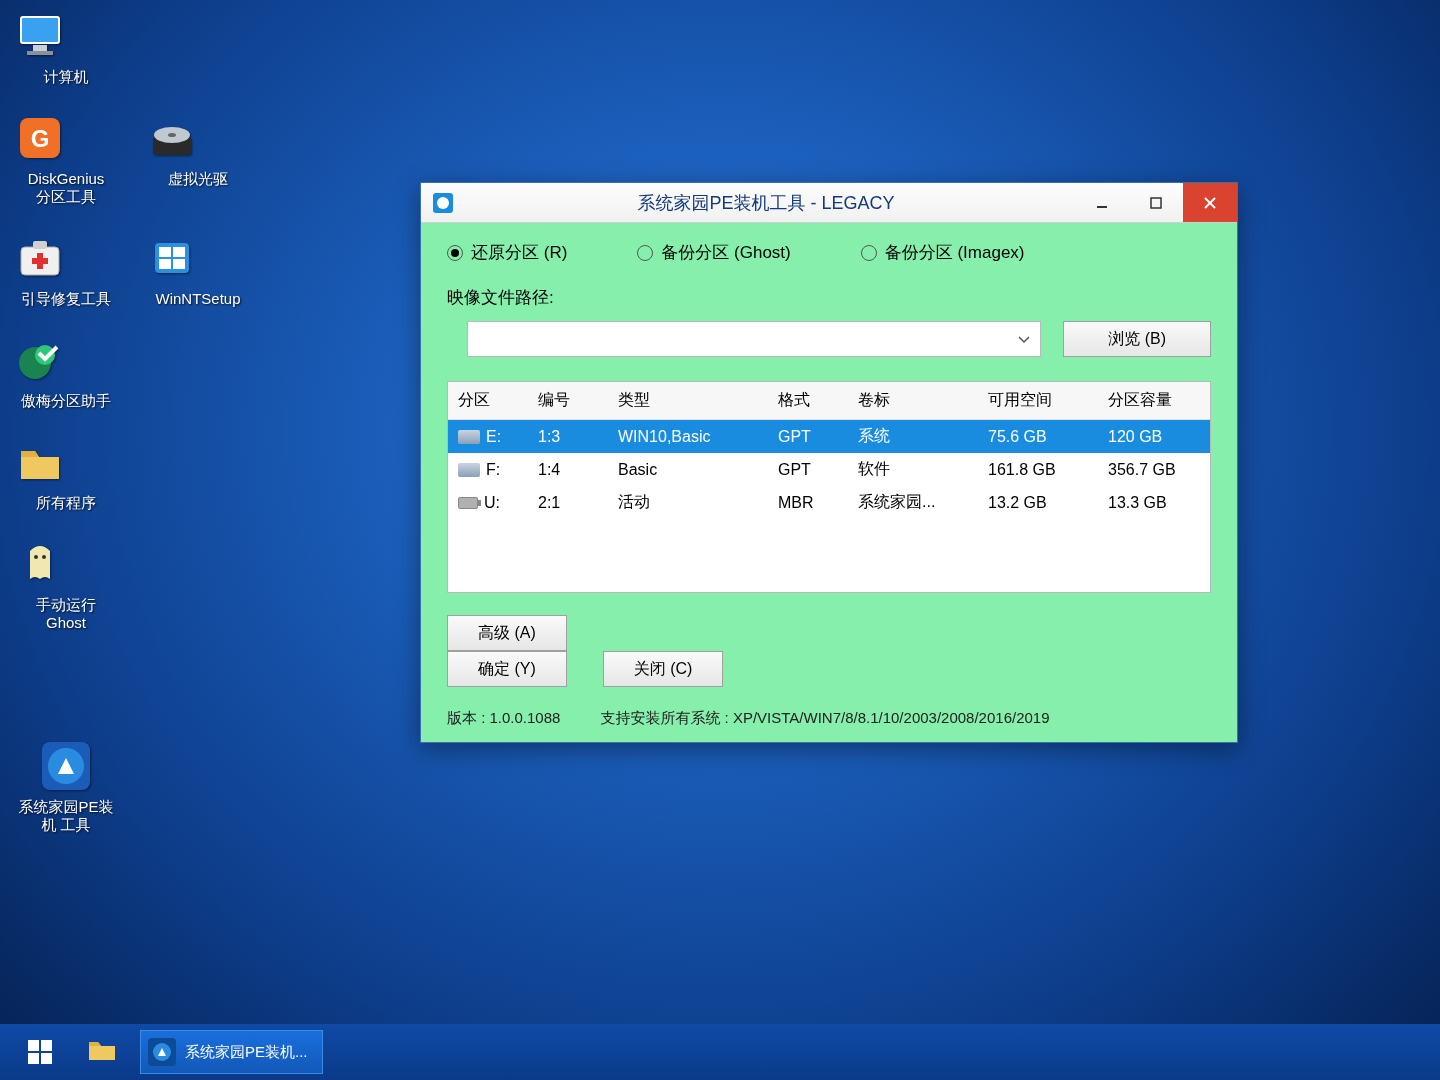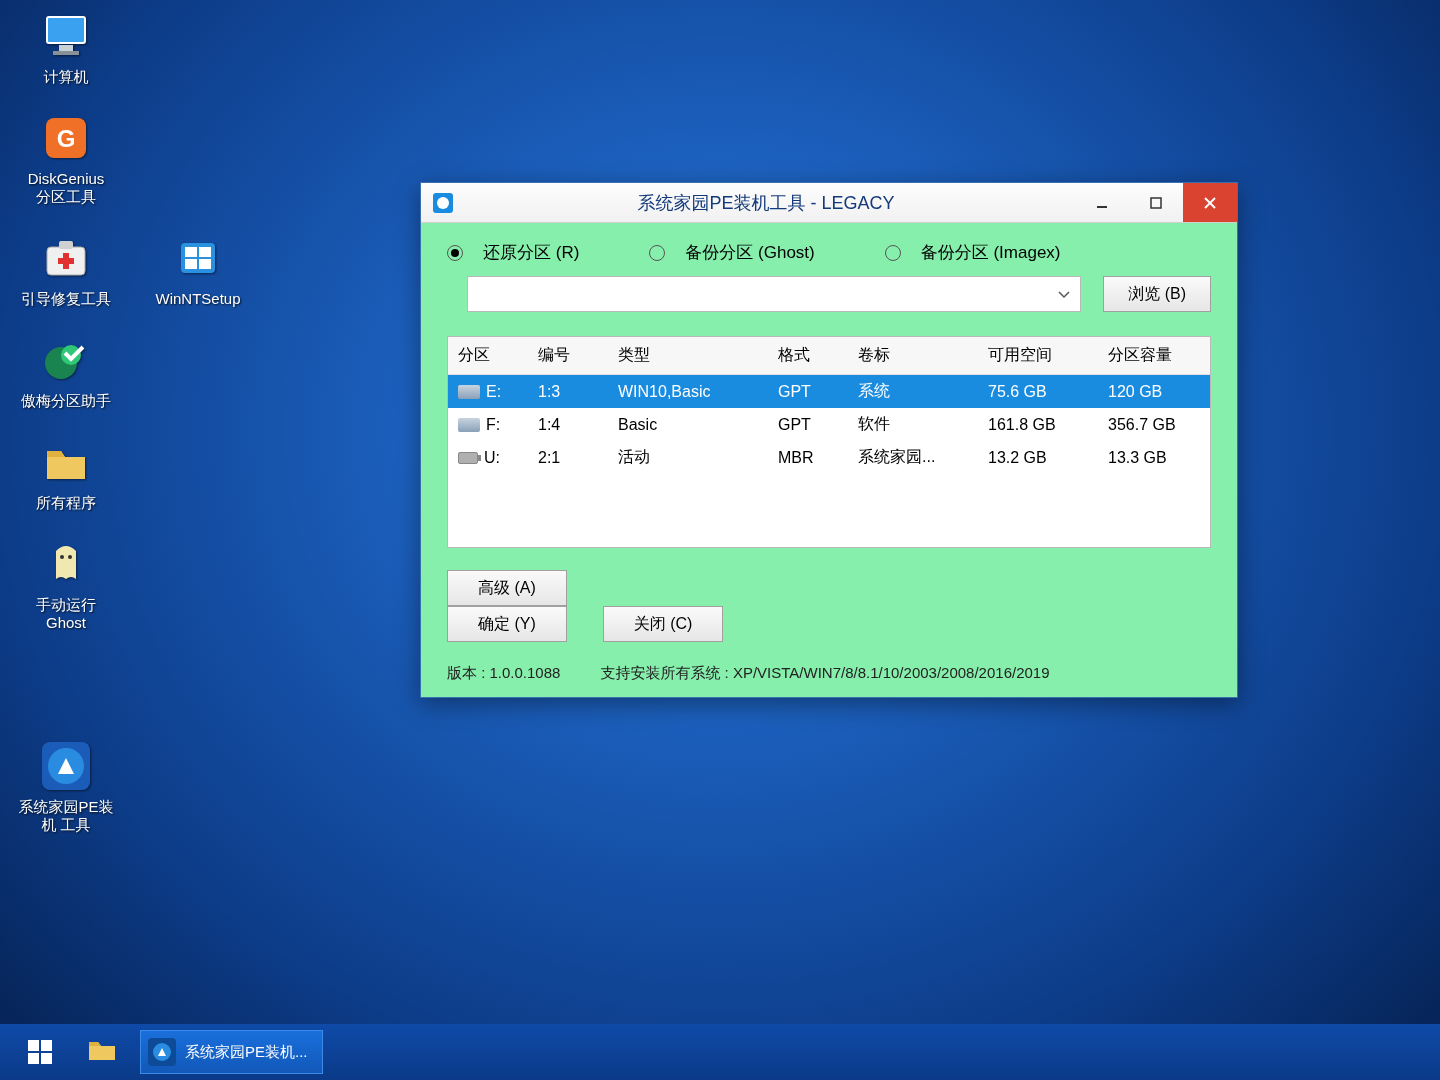--- a/index.html
+++ b/index.html
@@ -5,21 +5,21 @@
 * { box-sizing: border-box; margin: 0; padding: 0; font-family: "Microsoft YaHei", "SimSun", Arial, sans-serif; }
 html, body { width: 1440px; height: 1080px; overflow: hidden; }
 body {
   background: radial-gradient(ellipse at 50% 40%, #2a7de0 0%, #1a5cb8 35%, #0d3d8a 70%, #052050 100%);
   position: relative;
   color: #fff;
 }
 
 .desktop-icons { position: absolute; top: 8px; left: 12px; display: flex; flex-direction: column; gap: 24px; width: 260px; }
 .icon-row { display: flex; gap: 24px; }
-.desktop-icon { width: 108px; display: flex; flex-direction: column; align-items: center; cursor: pointer; }
+.desktop-icon { width: 108px; display: flex; flex-direction: column; cursor: pointer; }
 .desktop-icon .ico { width: 56px; height: 56px; display: flex; align-items: center; justify-content: center; }
 .desktop-icon .lbl { font-size: 15px; text-align: center; text-shadow: 1px 1px 2px rgba(0,0,0,.8); line-height: 1.2; margin-top: 4px; }
 .pe-launcher { position: absolute; left: 12px; top: 738px; width: 108px; display: flex; flex-direction: column; align-items: center; cursor: pointer; }
 
 .taskbar { position: absolute; bottom: 0; left: 0; right: 0; height: 56px; background: linear-gradient(180deg,#0f4aa8,#0a3a88); display: flex; align-items: center; padding: 0 16px; gap: 12px; }
 .taskbar-btn { height: 44px; display: flex; align-items: center; justify-content: center; cursor: pointer; padding: 0 10px; }
 .taskbar-btn.start svg { width: 28px; height: 28px; }
 .taskbar-app { height: 44px; background: linear-gradient(180deg,#1a6fdc,#1258b8); border: 1px solid #3a8ae8; display: flex; align-items: center; gap: 8px; padding: 0 14px 0 6px; cursor: pointer; }
 .taskbar-app .app-ico { width: 30px; height: 30px; display: flex; align-items: center; justify-content: center; }
 .taskbar-app .app-lbl { font-size: 15px; color: #fff; }
@@ -27,29 +27,29 @@
 .window { position: absolute; left: 420px; top: 182px; width: 818px; background: #86efac; border: 1px solid #3a6fb0; box-shadow: 0 6px 24px rgba(0,0,0,.4); color: #000; }
 .titlebar { height: 40px; background: linear-gradient(180deg,#fdfdfd,#f1f1f1); display: flex; align-items: center; border-bottom: 1px solid #d0d0d0; }
 .titlebar .app-icon { width: 28px; height: 28px; margin-left: 8px; display: flex; align-items: center; justify-content: center; }
 .titlebar .title { flex: 1; text-align: center; font-size: 18px; color: #133a7a; font-weight: 500; }
 .winbtns { display: flex; height: 100%; }
 .winbtn { width: 54px; display: flex; align-items: center; justify-content: center; cursor: pointer; }
 .winbtn.close { background: #d9432f; color: #fff; }
 .winbtn svg { width: 14px; height: 14px; }
 .body-area { padding: 14px 26px 6px 26px; }
 .radio-row { display: flex; gap: 70px; margin-top: 4px; }
-.radio-opt { display: flex; align-items: center; gap: 20px; font-size: 17px; cursor: pointer; justify-content: space-between; }
+.radio-opt { display: flex; align-items: center; gap: 8px; font-size: 17px; cursor: pointer; justify-content: space-between; }
 .radio-opt .rd { width: 16px; height: 16px; border: 1px solid #555; border-radius: 50%; position: relative; }
 .radio-opt .rd.on::after { content: ""; position: absolute; left: 3px; top: 3px; width: 8px; height: 8px; background: #000; border-radius: 50%; }
 .path-row { margin-top: 22px; display: flex; align-items: center; gap: 6px; }
 .path-label { font-size: 17px; margin-right: 4px; }
 .path-combo-row { margin-top: 12px; display: flex; gap: 22px; align-items: center; }
 .combo { flex: 1; height: 36px; border: 1px solid #b9b9b9; background: #fff; position: relative; cursor: pointer; margin-left: 20px; }
 .combo .caret { position: absolute; right: 10px; top: 50%; transform: translateY(-50%); }
-.btn { height: 36px; padding: 0 24px; border: 1px solid #a0a0a0; background: linear-gradient(180deg,#fafafa,#e6e6e6); font-size: 16px; cursor: pointer; display: flex; align-items: center; justify-content: center; }
+.btn { height: 36px; padding: 0 44px; border: 1px solid #a0a0a0; background: linear-gradient(180deg,#fafafa,#e6e6e6); font-size: 16px; cursor: pointer; display: flex; align-items: center; justify-content: center; }
 .table-wrap { margin-top: 24px; border: 1px solid #b9b9b9; height: 212px; background: #fff; overflow: hidden; }
 table { width: 100%; border-collapse: collapse; font-size: 16px; }
 thead th { text-align: left; font-weight: 400; padding: 8px 10px; background: #f7f7f7; border-bottom: 1px solid #e0e0e0; }
 tbody td { padding: 6px 10px; }
 tbody tr.selected { background: #1a8ce0; color: #fff; }
 .drive-ico { display: inline-block; width: 22px; height: 14px; background: linear-gradient(180deg,#c8d4e0,#8aa0b8); border-radius: 2px; margin-right: 6px; vertical-align: middle; }
 .usb-ico { display: inline-block; width: 20px; height: 12px; background: #b0b0b0; border: 1px solid #888; border-radius: 2px; margin-right: 6px; vertical-align: middle; position: relative; }
 .usb-ico::after { content: ""; position: absolute; right: -4px; top: 2px; width: 3px; height: 6px; background: #888; }
 .button-row { margin-top: 22px; display: flex; flex-direction: column; }
 .button-row .left { flex: 1; }
@@ -81,20 +81,30 @@
     <div class="desktop-icon">
       <div class="ico">
         <svg class="svg-shadow" width="50" height="50" viewBox="0 0 50 50">
             <rect x="5" y="5" width="40" height="40" rx="8" fill="#f07028"></rect>
             <text x="25" y="34" font-size="24" fill="#fff" text-anchor="middle" font-weight="bold">G</text>
           </svg>
       </div>
       <div class="lbl" style="white-space:pre-line">DiskGenius
 分区工具</div>
     </div>
+    <div class="desktop-icon">
+      <div class="ico">
+        <svg class="svg-shadow" width="50" height="50" viewBox="0 0 50 50">
+            <rect x="6" y="24" width="38" height="18" rx="3" fill="#2a2a2a"></rect>
+            <ellipse cx="25" cy="22" rx="18" ry="8" fill="#c0c8d0"></ellipse>
+            <ellipse cx="25" cy="22" rx="4" ry="2" fill="#666"></ellipse>
+          </svg>
+      </div>
+      <div class="lbl">虚拟光驱</div>
+    </div>
   </div>
   <div class="icon-row">
     <div class="desktop-icon">
       <div class="ico">
         <svg class="svg-shadow" width="50" height="50" viewBox="0 0 50 50">
             <rect x="6" y="14" width="38" height="28" rx="4" fill="#f0f0f0" stroke="#aaa"></rect>
             <rect x="18" y="8" width="14" height="8" rx="2" fill="#d0d0d0"></rect>
             <rect x="22" y="20" width="6" height="16" fill="#e03030"></rect>
             <rect x="17" y="25" width="16" height="6" fill="#e03030"></rect>
           </svg>
@@ -201,20 +211,23 @@
       <div class="radio-opt">
         <span class="rd"></span>
         <span>备份分区 (Ghost)</span>
       </div>
       <div class="radio-opt">
         <span class="rd"></span>
         <span>备份分区 (Imagex)</span>
       </div>
     </div>
 
+    <div class="path-row">
+      <span class="path-label">映像文件路径:</span>
+    </div>
     <div class="path-combo-row">
       <div class="combo">
         <span class="caret">
           <svg width="12" height="8" viewBox="0 0 12 8">
               <path d="M1 1 L6 6 L11 1" stroke="#555" stroke-width="1.5" fill="none"></path>
             </svg>
         </span>
       </div>
       <button class="btn">
           <span>浏览 (B)</span>

